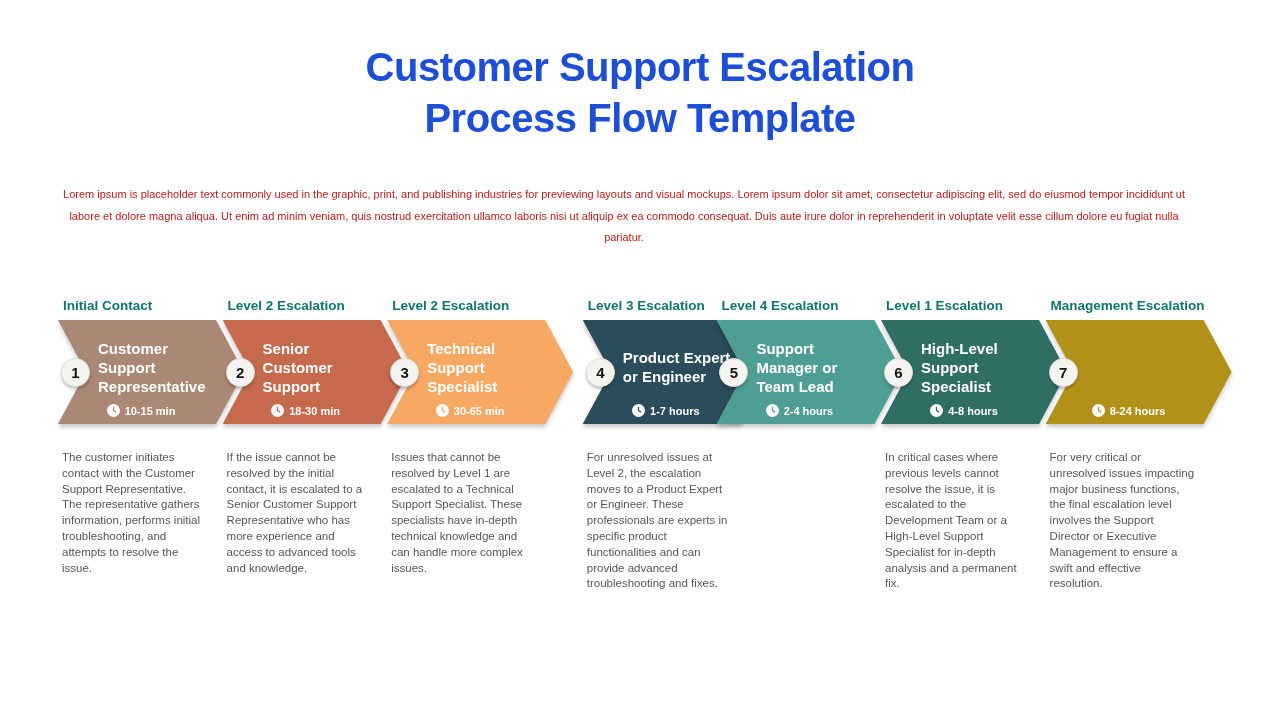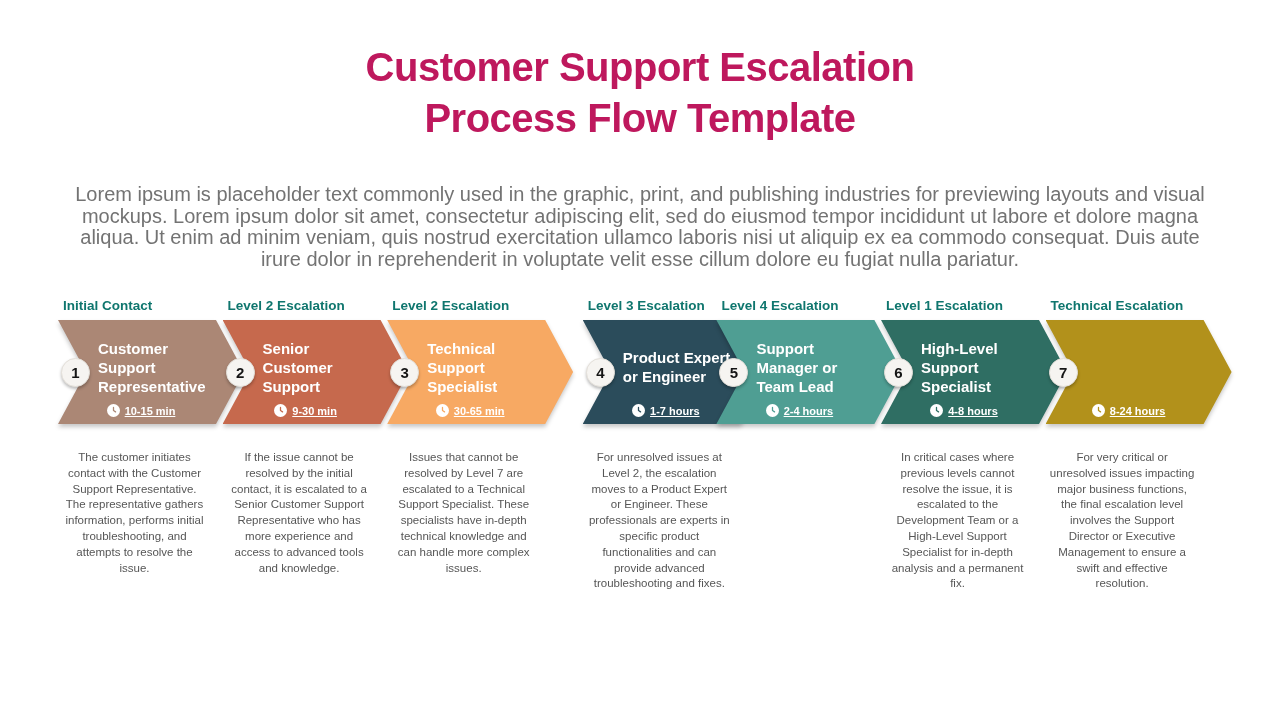--- a/index.html
+++ b/index.html
@@ -15,32 +15,32 @@
     position: absolute;
     top: 42px;
     left: 0;
     width: 1280px;
     margin: 0;
     text-align: center;
     font-size: 40px;
     line-height: 51px;
     font-weight: 700;
     letter-spacing: -0.5px;
-    color: #be185d;
+    color: #1d4ed8;
   }
   .intro {
     position: absolute;
     top: 184px;
-    left: 72px;
+    left: 56px;
     width: 1136px;
     margin: 0;
     text-align: center;
-    font-size: 20px;
+    font-size: 11px;
     line-height: 21.5px;
-    color: #737373;
+    color: #b91c1c;
   }
   .flow {
     position: absolute;
     top: 298px;
     left: 0;
     width: 1280px;
     height: 400px;
   }
   .step {
     position: absolute;
@@ -91,21 +91,20 @@
     left: 8px;
     bottom: 7px;
     width: 150px;
     display: flex;
     align-items: center;
     justify-content: center;
     gap: 5px;
     color: #ffffff;
     font-size: 11px;
     font-weight: 700;
-    text-decoration: underline;
   }
   .clock { width: 13px; height: 13px; flex: 0 0 auto; }
   .num-circle {
     position: absolute;
     top: 60px;
     left: 3px;
     width: 29px;
     height: 29px;
     border-radius: 50%;
     background: #f6f4f1;
@@ -121,21 +120,20 @@
     box-sizing: border-box;
   }
   .desc {
     position: absolute;
     top: 152px;
     left: 4px;
     width: 145px;
     font-size: 11.5px;
     line-height: 15.8px;
     color: #565656;
-    text-align: center;
   }
 </style>
 </head>
 <body>
 
 <div class="slide">
   <h1 class="title"><span>Customer Support Escalation</span><br><span>Process Flow Template</span></h1>
   <p class="intro">Lorem ipsum is placeholder text commonly used in the graphic, print, and publishing industries for previewing layouts and visual mockups. Lorem ipsum dolor sit amet, consectetur adipiscing elit, sed do eiusmod tempor incididunt ut labore et dolore magna aliqua. Ut enim ad minim veniam, quis nostrud exercitation ullamco laboris nisi ut aliquip ex ea commodo consequat. Duis aute irure dolor in reprehenderit in voluptate velit esse cillum dolore eu fugiat nulla pariatur.</p>
   <div class="flow" id="flow">
       <div class="step" style="left: 58px; --c: #ab8775;">
@@ -162,21 +160,21 @@
     <div class="arrow-wrap">
       <div class="arrow">
         <div class="arrow-title">Senior
 Customer
 Support</div>
         <div class="arrow-time">
           <svg class="clock" viewBox="0 0 24 24">
             <circle cx="12" cy="12" r="12" fill="#ffffff"></circle>
             <path class="hands" d="M12 6.5 L12 12 L15.8 14.6" fill="none" stroke-width="2.4" stroke-linecap="round" stroke="#c6694d"></path>
           </svg>
-          <span class="time-text">9-30 min</span>
+          <span class="time-text">18-30 min</span>
         </div>
       </div>
     </div>
     <div class="num-circle">2</div>
     <div class="desc">If the issue cannot be resolved by the initial contact, it is escalated to a Senior Customer Support Representative who has more experience and access to advanced tools and knowledge.</div>
   </div>
       <div class="step" style="left: 387.2px; --c: #f7a963;">
     <div class="level-label">Level 2 Escalation</div>
     <div class="arrow-wrap">
       <div class="arrow">
@@ -186,21 +184,21 @@
         <div class="arrow-time">
           <svg class="clock" viewBox="0 0 24 24">
             <circle cx="12" cy="12" r="12" fill="#ffffff"></circle>
             <path class="hands" d="M12 6.5 L12 12 L15.8 14.6" fill="none" stroke-width="2.4" stroke-linecap="round" stroke="#f7a963"></path>
           </svg>
           <span class="time-text">30-65 min</span>
         </div>
       </div>
     </div>
     <div class="num-circle">3</div>
-    <div class="desc">Issues that cannot be resolved by Level 7 are escalated to a Technical Support Specialist. These specialists have in-depth technical knowledge and can handle more complex issues.</div>
+    <div class="desc">Issues that cannot be resolved by Level 1 are escalated to a Technical Support Specialist. These specialists have in-depth technical knowledge and can handle more complex issues.</div>
   </div>
       <div class="step" style="left: 551.8px; margin-left: 31px; --c: #2b4c5b;">
     <div class="level-label">Level 3 Escalation</div>
     <div class="arrow-wrap">
       <div class="arrow">
         <div class="arrow-title">Product Expert
 or Engineer</div>
         <div class="arrow-time">
           <svg class="clock" viewBox="0 0 24 24">
             <circle cx="12" cy="12" r="12" fill="#ffffff"></circle>
@@ -244,21 +242,21 @@
             <path class="hands" d="M12 6.5 L12 12 L15.8 14.6" fill="none" stroke-width="2.4" stroke-linecap="round" stroke="#2f6e63"></path>
           </svg>
           <span class="time-text">4-8 hours</span>
         </div>
       </div>
     </div>
     <div class="num-circle">6</div>
     <div class="desc">In critical cases where previous levels cannot resolve the issue, it is escalated to the Development Team or a High-Level Support Specialist for in-depth analysis and a permanent fix.</div>
   </div>
       <div class="step" style="left: 1045.6px; --c: #b2911b;">
-    <div class="level-label">Technical Escalation</div>
+    <div class="level-label">Management Escalation</div>
     <div class="arrow-wrap">
       <div class="arrow">
         <div class="arrow-time">
           <svg class="clock" viewBox="0 0 24 24">
             <circle cx="12" cy="12" r="12" fill="#ffffff"></circle>
             <path class="hands" d="M12 6.5 L12 12 L15.8 14.6" fill="none" stroke-width="2.4" stroke-linecap="round" stroke="#b2911b"></path>
           </svg>
           <span class="time-text">8-24 hours</span>
         </div>
       </div>

